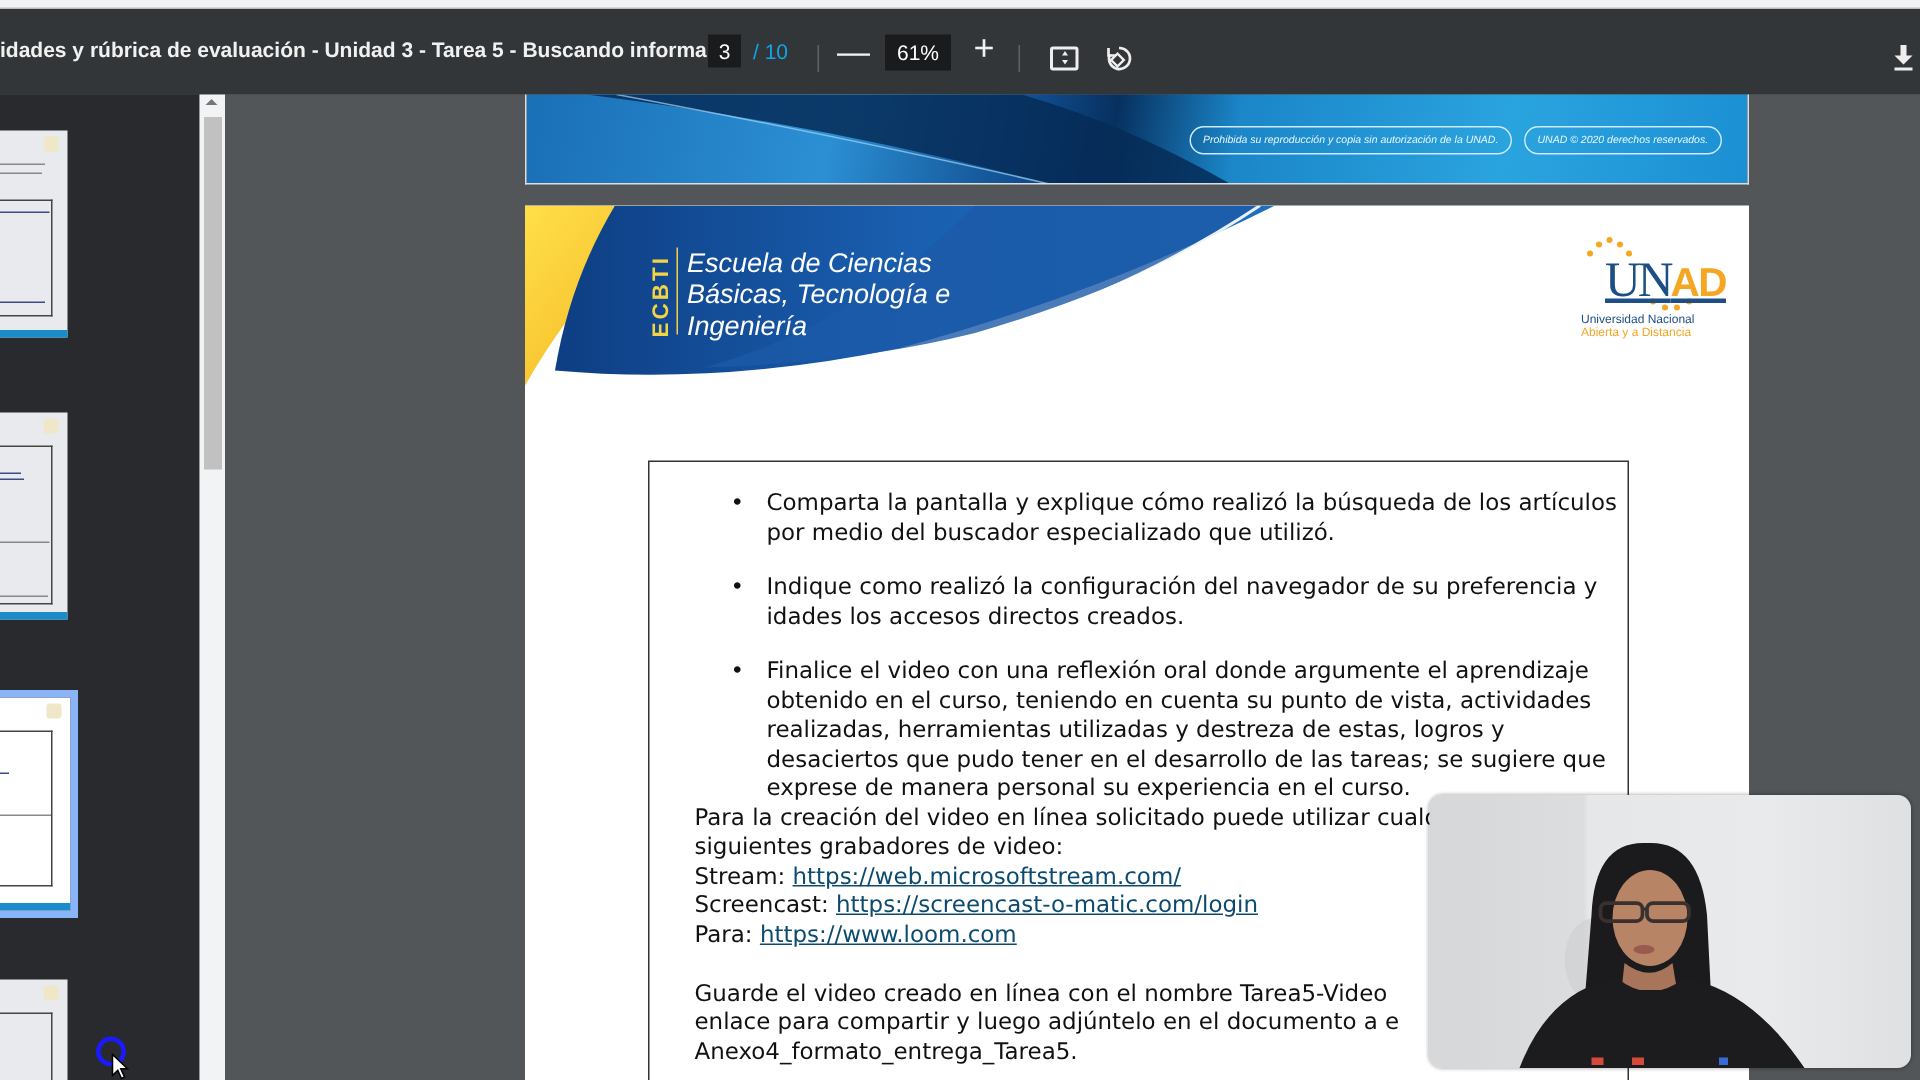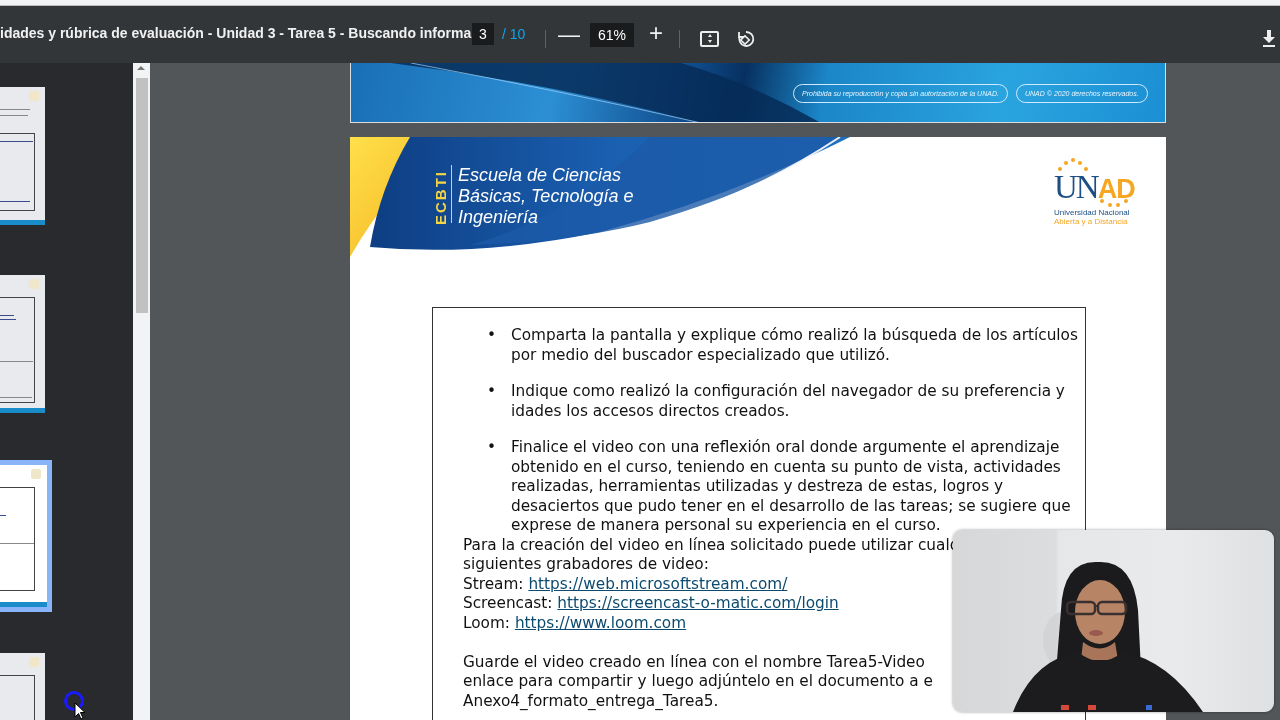--- a/index.html
+++ b/index.html
@@ -30,21 +30,21 @@
     .scroll-up { position: absolute; left: 137px; top: 66px; width: 0; height: 0; border-left: 4px solid transparent; border-right: 4px solid transparent; border-bottom: 4px solid #777; }
     .viewer { position: absolute; left: 150px; top: 63px; width: 1130px; height: 657px; background: #525659; }
     .page-footer-band { position: absolute; left: 350px; top: 63px; width: 816px; height: 60px; background: linear-gradient(100deg, #1a6fb5 0%, #2c8fd4 25%, #0f4a8a 42%, #07305f 48%, #1b86c8 58%, #2aa4df 80%, #1b8fd3 100%); border: 1px solid #ddd; border-top: none; overflow: hidden; }
     .band-pill { position: absolute; top: 21px; height: 19px; border: 1px solid #cfe9ff; border-radius: 10px; color: #eaf6ff; font-size: 7px; font-style: italic; line-height: 17px; padding: 0 8px; white-space: nowrap; }
     .page { position: absolute; left: 350px; top: 137px; width: 816px; height: 600px; background: #fff; overflow: hidden; }
     .banner { position: absolute; left: 0; top: 0; width: 816px; height: 140px; }
     .ecbti { position: absolute; left: 80px; top: 38px; color: #f3d442; font-size: 15px; letter-spacing: 2px; transform: rotate(-90deg); transform-origin: left top; white-space: nowrap; font-weight: bold; }
     .ecbti-bar { position: absolute; left: 101px; top: 28px; width: 1px; height: 58px; background: #f3d442; }
     .school { position: absolute; left: 108px; top: 28px; color: #fff; font-size: 18px; font-style: italic; line-height: 21px; }
     .unad-logo { position: absolute; left: 700px; top: 18px; width: 90px; height: 72px; }
-    .unad-main { position: absolute; left: 4px; top: 14px; font-size: 33px; font-family: "Liberation Serif", serif; color: #1d4f86; letter-spacing: -2px; }
+    .unad-main { position: absolute; left: 20px; top: 14px; font-size: 33px; font-family: "Liberation Serif", serif; color: #1d4f86; letter-spacing: -2px; text-decoration: underline; }
     .unad-main .ad { color: #f5a623; font-family: "Liberation Sans", sans-serif; font-weight: bold; font-size: 27px; letter-spacing: -1px; }
     .unad-sub1 { position: absolute; left: 4px; top: 53px; font-size: 8px; color: #1d4f86; white-space: nowrap; }
     .unad-sub2 { position: absolute; left: 4px; top: 62px; font-size: 8px; color: #f5a623; white-space: nowrap; text-align: center; }
     .dot { position: absolute; width: 4px; height: 4px; border-radius: 50%; background: #f5a623; }
     .content-box { position: absolute; left: 82px; top: 170px; width: 654px; height: 440px; border: 1px solid #333; }
     .content { position: absolute; left: 113px; top: 172px; width: 620px; font-family: "DejaVu Sans", sans-serif; font-size: 15.3px; line-height: 19.5px; color: #111; }
     .bullets { list-style: none; padding-left: 48px; }
     .bullets li { position: relative; padding-left: 0; margin-top: 17px; }
     .bullets li::before { content: "•"; position: absolute; left: -24px; top: 0; }
     .content p { margin: 0; }
@@ -171,21 +171,21 @@
   <div class="content-box"></div>
   <div class="content">
     <ul class="bullets">
       <li>Comparta la pantalla y explique cómo realizó la búsqueda de los artículos por medio del buscador especializado que utilizó.</li>
       <li>Indique como realizó la configuración del navegador de su preferencia y idades los accesos directos creados.</li>
       <li>Finalice el video con una reflexión oral donde argumente el aprendizaje obtenido en el curso, teniendo en cuenta su punto de vista, actividades realizadas, herramientas utilizadas y destreza de estas, logros y desaciertos que pudo tener en el desarrollo de las tareas; se sugiere que exprese de manera personal su experiencia en el curso.</li>
     </ul>
     <p>Para la creación del video en línea solicitado puede utilizar cualquiera de los siguientes grabadores de video:</p>
     <p><span>Stream: </span><a>https://web.microsoftstream.com/</a></p>
     <p><span>Screencast: </span><a>https://screencast-o-matic.com/login</a></p>
-    <p><span>Loom: </span><a>https://www.loom.com</a></p>
+    <p><span>Para: </span><a>https://www.loom.com</a></p>
     <div class="gap"></div>
     <p style="white-space:nowrap">Guarde el video creado en línea con el nombre Tarea5-Video</p>
     <p style="white-space:nowrap">enlace para compartir y luego adjúntelo en el documento a e</p>
     <p>Anexo4_formato_entrega_Tarea5.</p>
   </div>
 </div>
 
 <div class="webcam">
   <svg width="321" height="182" viewBox="0 0 321 182">
     <ellipse cx="110" cy="110" rx="20" ry="28" fill="#cfd0d2" opacity="0.7"></ellipse>

